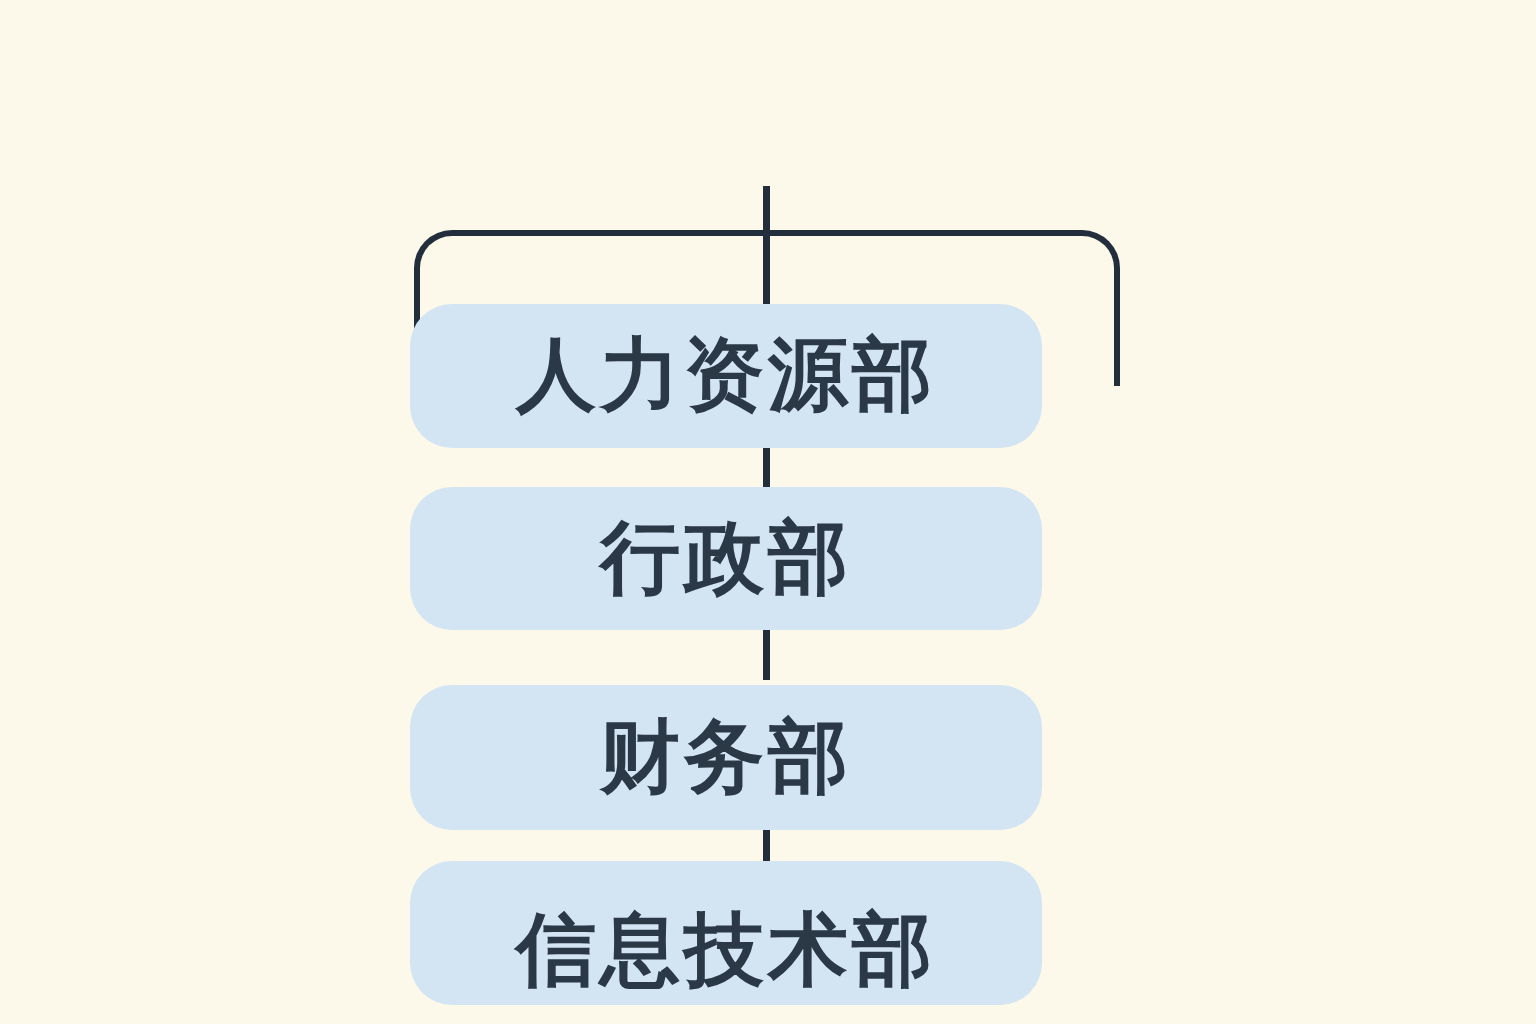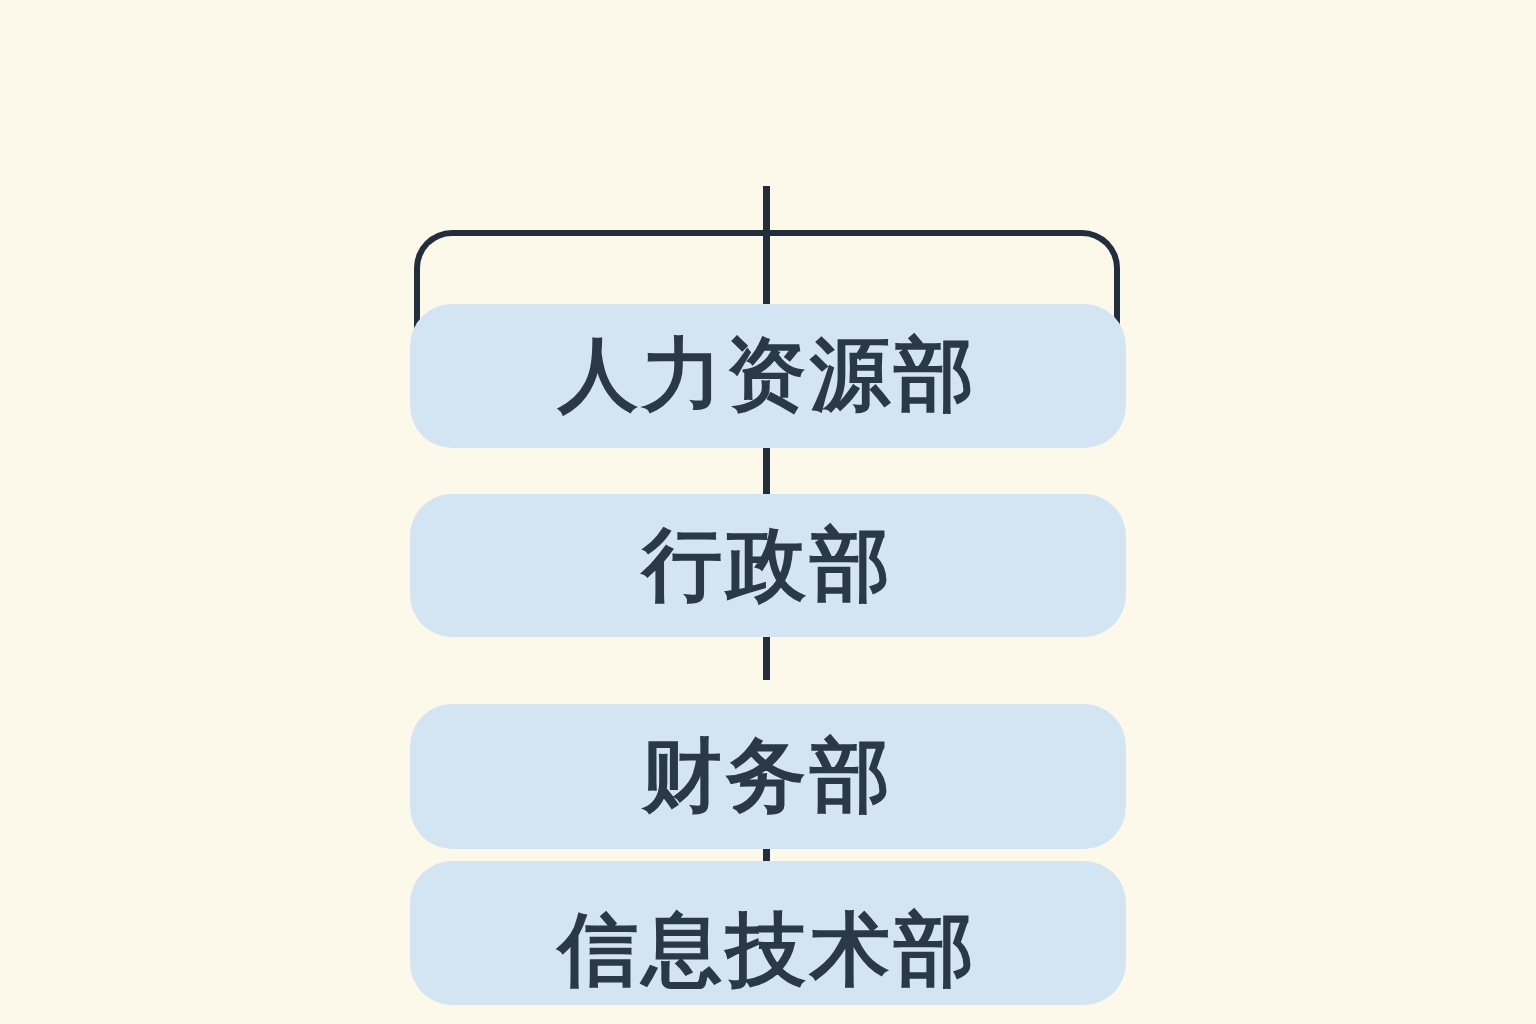--- a/index.html
+++ b/index.html
@@ -55,38 +55,38 @@
     width: 694px;
     height: 150px;
     border: 6px solid var(--line);
     border-bottom: none;
     border-radius: 38px 38px 0 0;
     z-index: 0;
   }
   .node {
     position: absolute;
     left: 410px;
-    width: 716px;
+    width: 632px;
     background: var(--node-fill);
     border-radius: 42px;
     display: flex;
     align-items: center;
     justify-content: center;
     z-index: 2;
   }
   .node span {
     font-size: 80px;
     font-weight: 800;
     letter-spacing: 4px;
     color: var(--node-text);
     white-space: nowrap;
   }
   .node-1 { top: 304px; height: 144px; }
-  .node-2 { top: 487px; height: 143px; margin-top: 7px; }
-  .node-3 { top: 704px; height: 145px; }
+  .node-2 { top: 487px; height: 143px; }
+  .node-3 { top: 685px; height: 145px; }
   .node-4 { top: 861px; height: 144px; align-items: flex-end; }
 </style>
 </head>
 <body>
 
 <div class="canvas">
 
 
   <div class="stem stem-title"></div>
 

